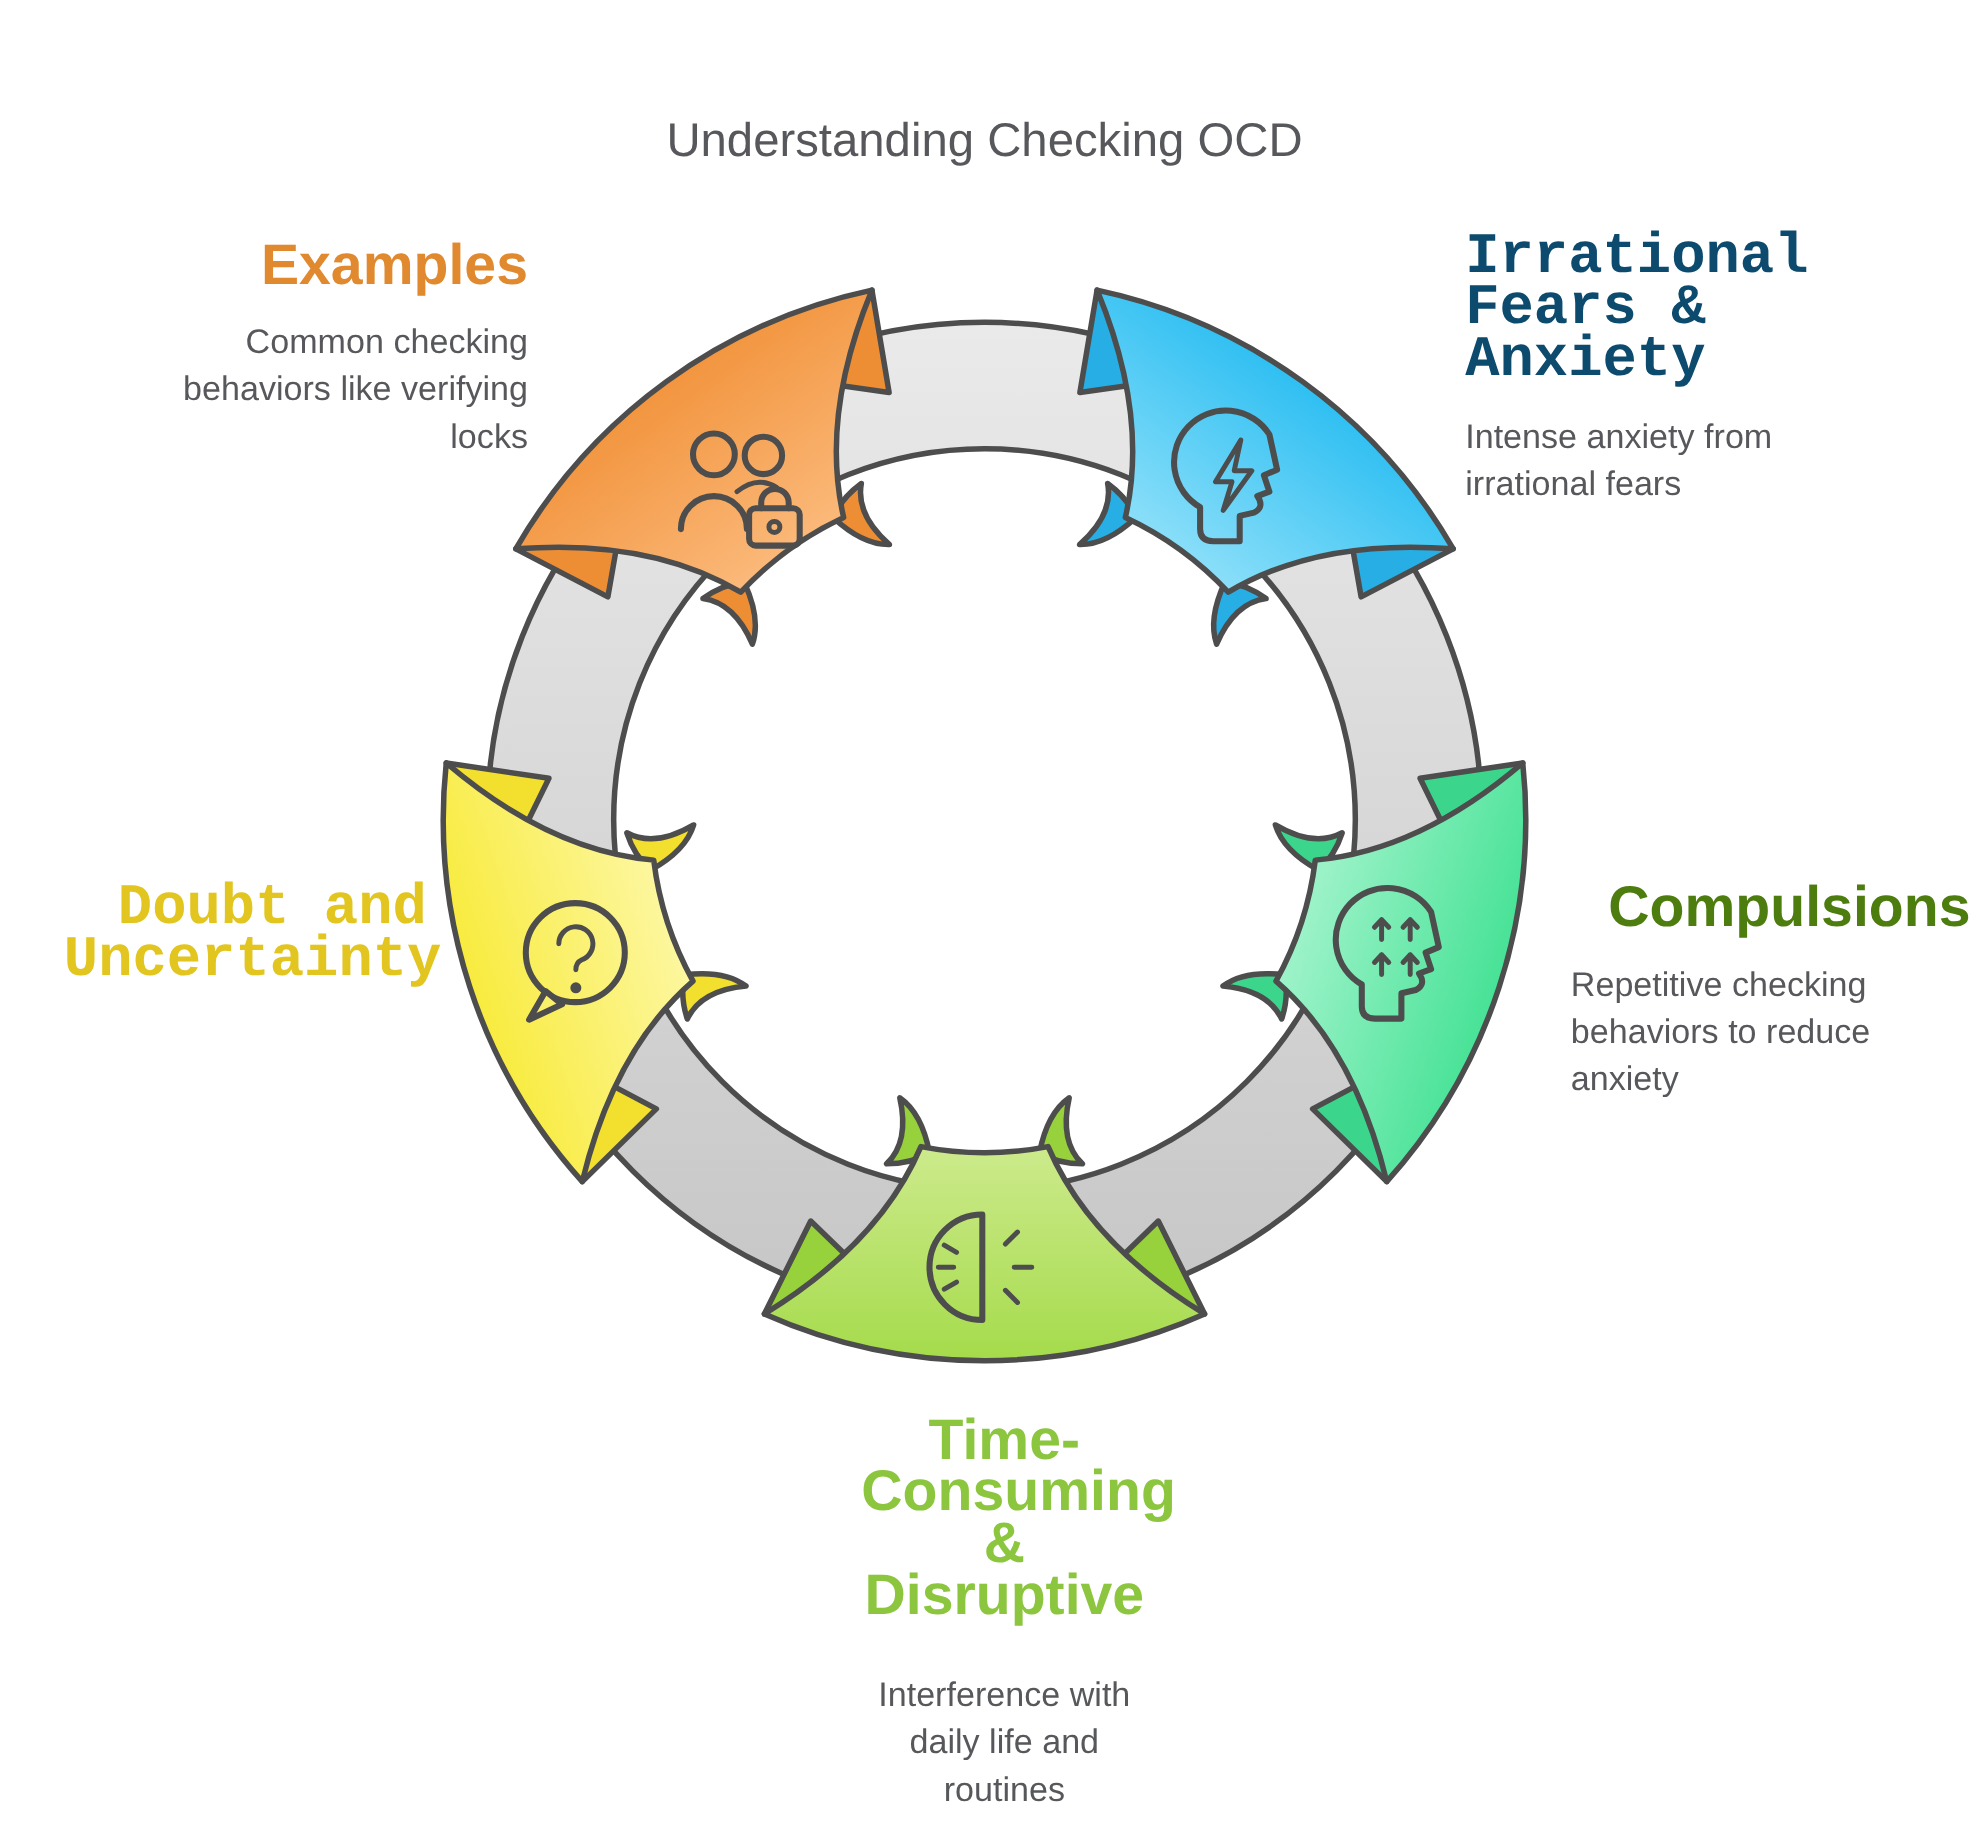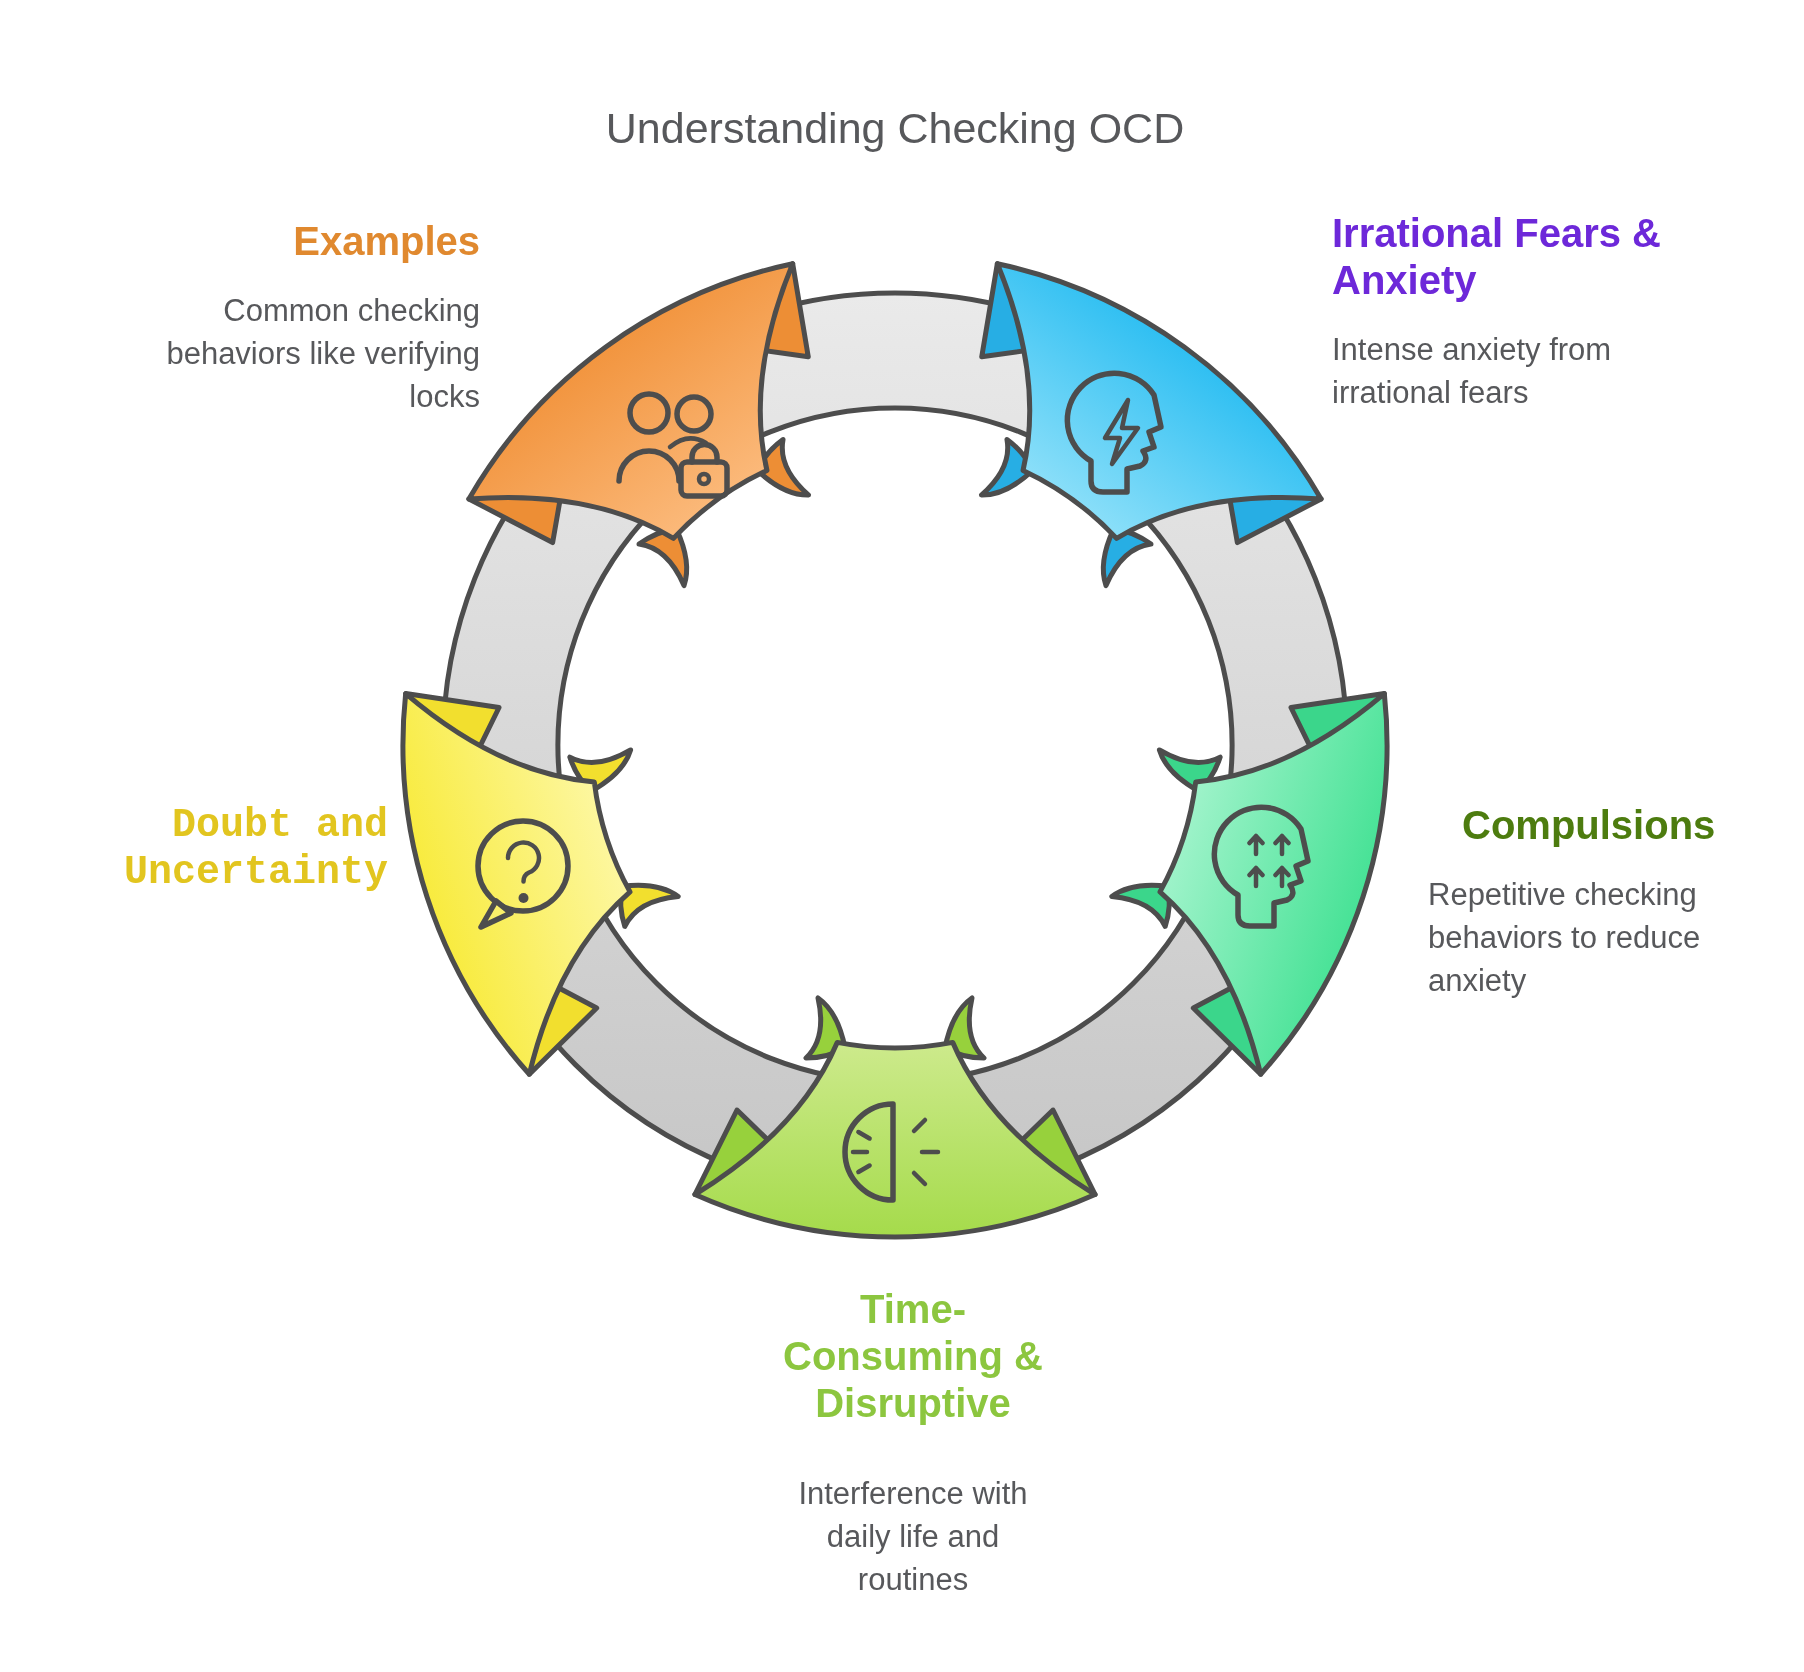--- a/index.html
+++ b/index.html
@@ -34,21 +34,21 @@
     fill:none;
     stroke:var(--outline);
     stroke-width:5.5;
     stroke-linecap:round;
     stroke-linejoin:round;
   }
   .icon-detail{stroke-width:4.5;}
   .icon-fill-dot{fill:var(--outline);stroke:none;}
   .label-block{position:absolute;}
   .heading{
-    font-size:40px;
+    font-size:52px;
     font-weight:bold;
     line-height:47px;
   }
   .desc{
     font-size:31px;
     line-height:43px;
     color:var(--text);
     margin-top:24px;
   }
   .align-right{text-align:right;}
@@ -176,21 +176,21 @@
   </svg>
 
   <div id="page-title">Understanding Checking OCD</div>
 
   <div class="label-block align-right" style="left:150px;top:218px;width:330px;">
     <div class="heading" style="color: rgb(224, 137, 47);">Examples</div>
     <div class="desc">Common checking behaviors like verifying locks</div>
   </div>
 
   <div class="label-block align-left" style="left:1332px;top:210px;width:340px;">
-    <div class="heading" style="color: #6d28d9;">Irrational Fears &amp; Anxiety</div>
+    <div class="heading" style="color: #0c4a6e; font-family: Liberation Mono, monospace;">Irrational Fears &amp; Anxiety</div>
     <div class="desc" style="width:320px;">Intense anxiety from irrational fears</div>
   </div>
 
   <div class="label-block align-left" style="left:1428px;top:802px;width:340px;">
     <div class="heading" style="color: #4d7c0f; margin-left: 34px;">Compulsions</div>
     <div class="desc" style="width:310px;">Repetitive checking behaviors to reduce anxiety</div>
   </div>
 
   <div class="label-block align-center" style="left:773px;top:1286px;width:280px;">
     <div class="heading" style="margin: 0px auto; width: 260px; color: rgb(140, 198, 63);">Time-Consuming &amp; Disruptive</div>

